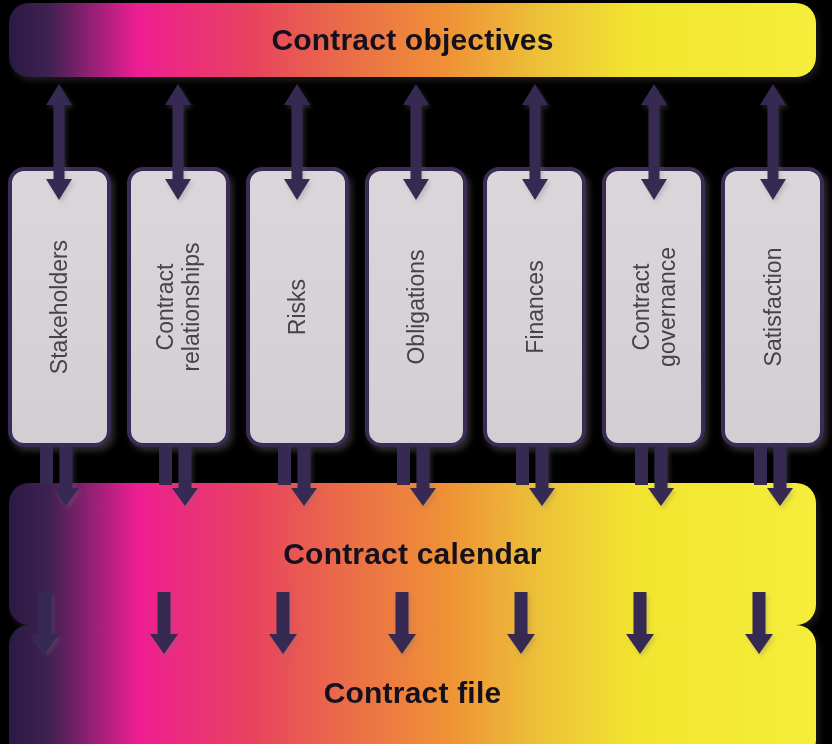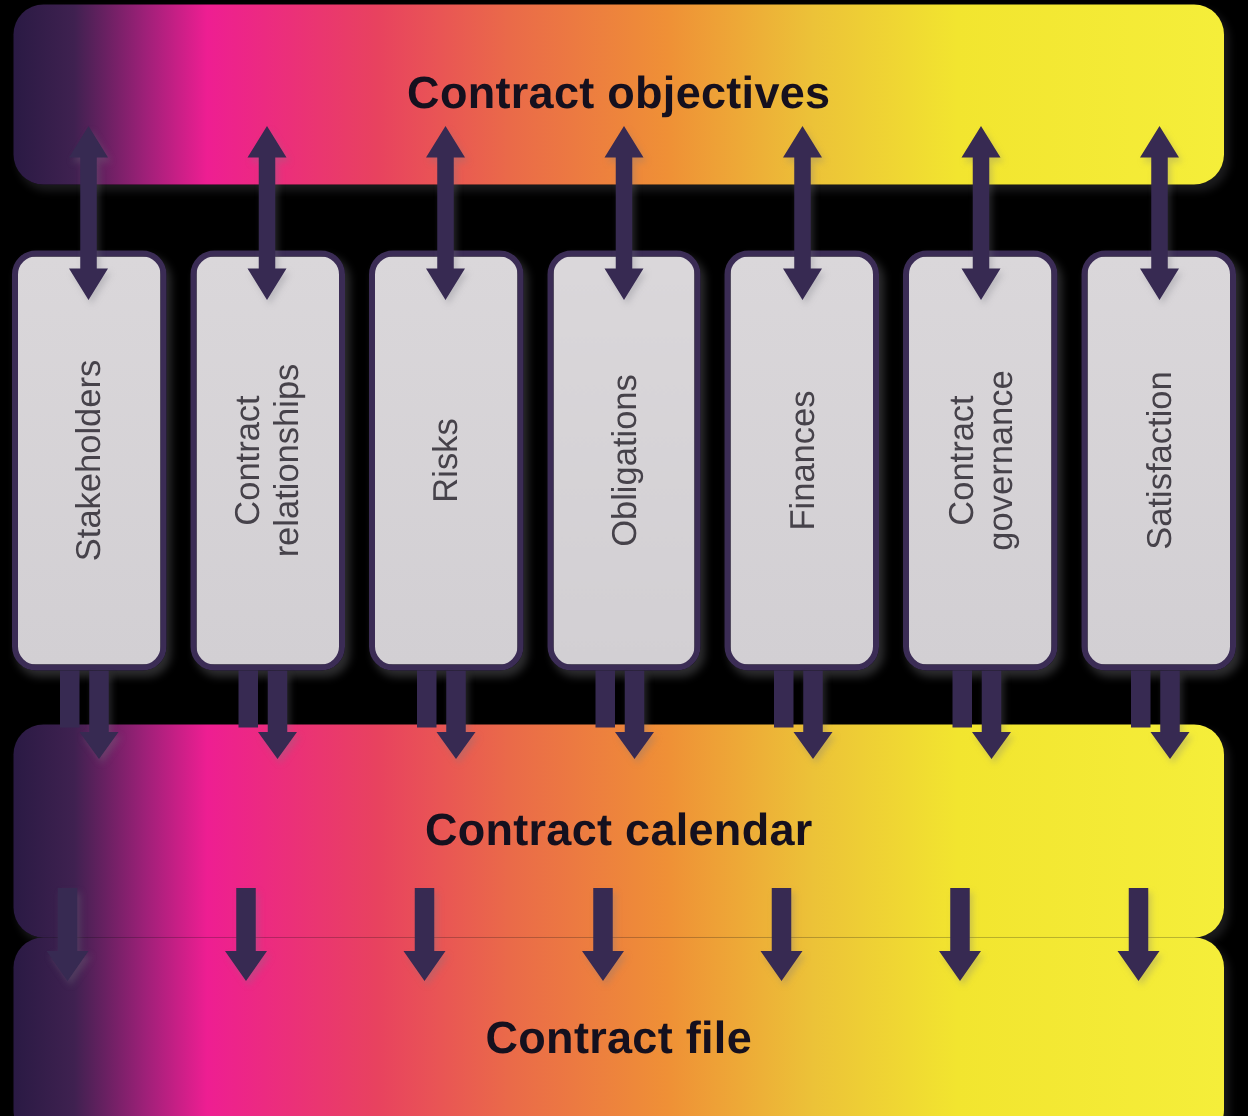--- a/index.html
+++ b/index.html
@@ -16,21 +16,21 @@
     background:linear-gradient(90deg,
       #2a1a44 0%, #3f2150 5%, #a02079 11%, #ee1e92 16%,
       #e8425f 30%, #ea6a49 41%, #ef9036 54%, #ecc238 66%,
       #f2e52f 78%, #f5ee3a 100%);
     display:flex;align-items:center;justify-content:center;
     box-shadow:3px 4px 6px rgba(150,150,160,0.18);
   }
   .bar-title{
     font-weight:bold;font-size:30px;color:#15101e;letter-spacing:0.2px;
   }
-  #top-bar{top:3px;height:120px;}
+  #top-bar{top:3px;height:74px;}
   #calendar-bar{top:483px;height:142px;z-index:1;}
   #file-bar{top:625px;height:135px;z-index:1;}
 
   
   .columns{
     position:absolute;left:8px;top:0;width:816px;height:744px;
     display:flex;gap:16px;z-index:2;
   }
   .col{flex:1;position:relative;}
 

